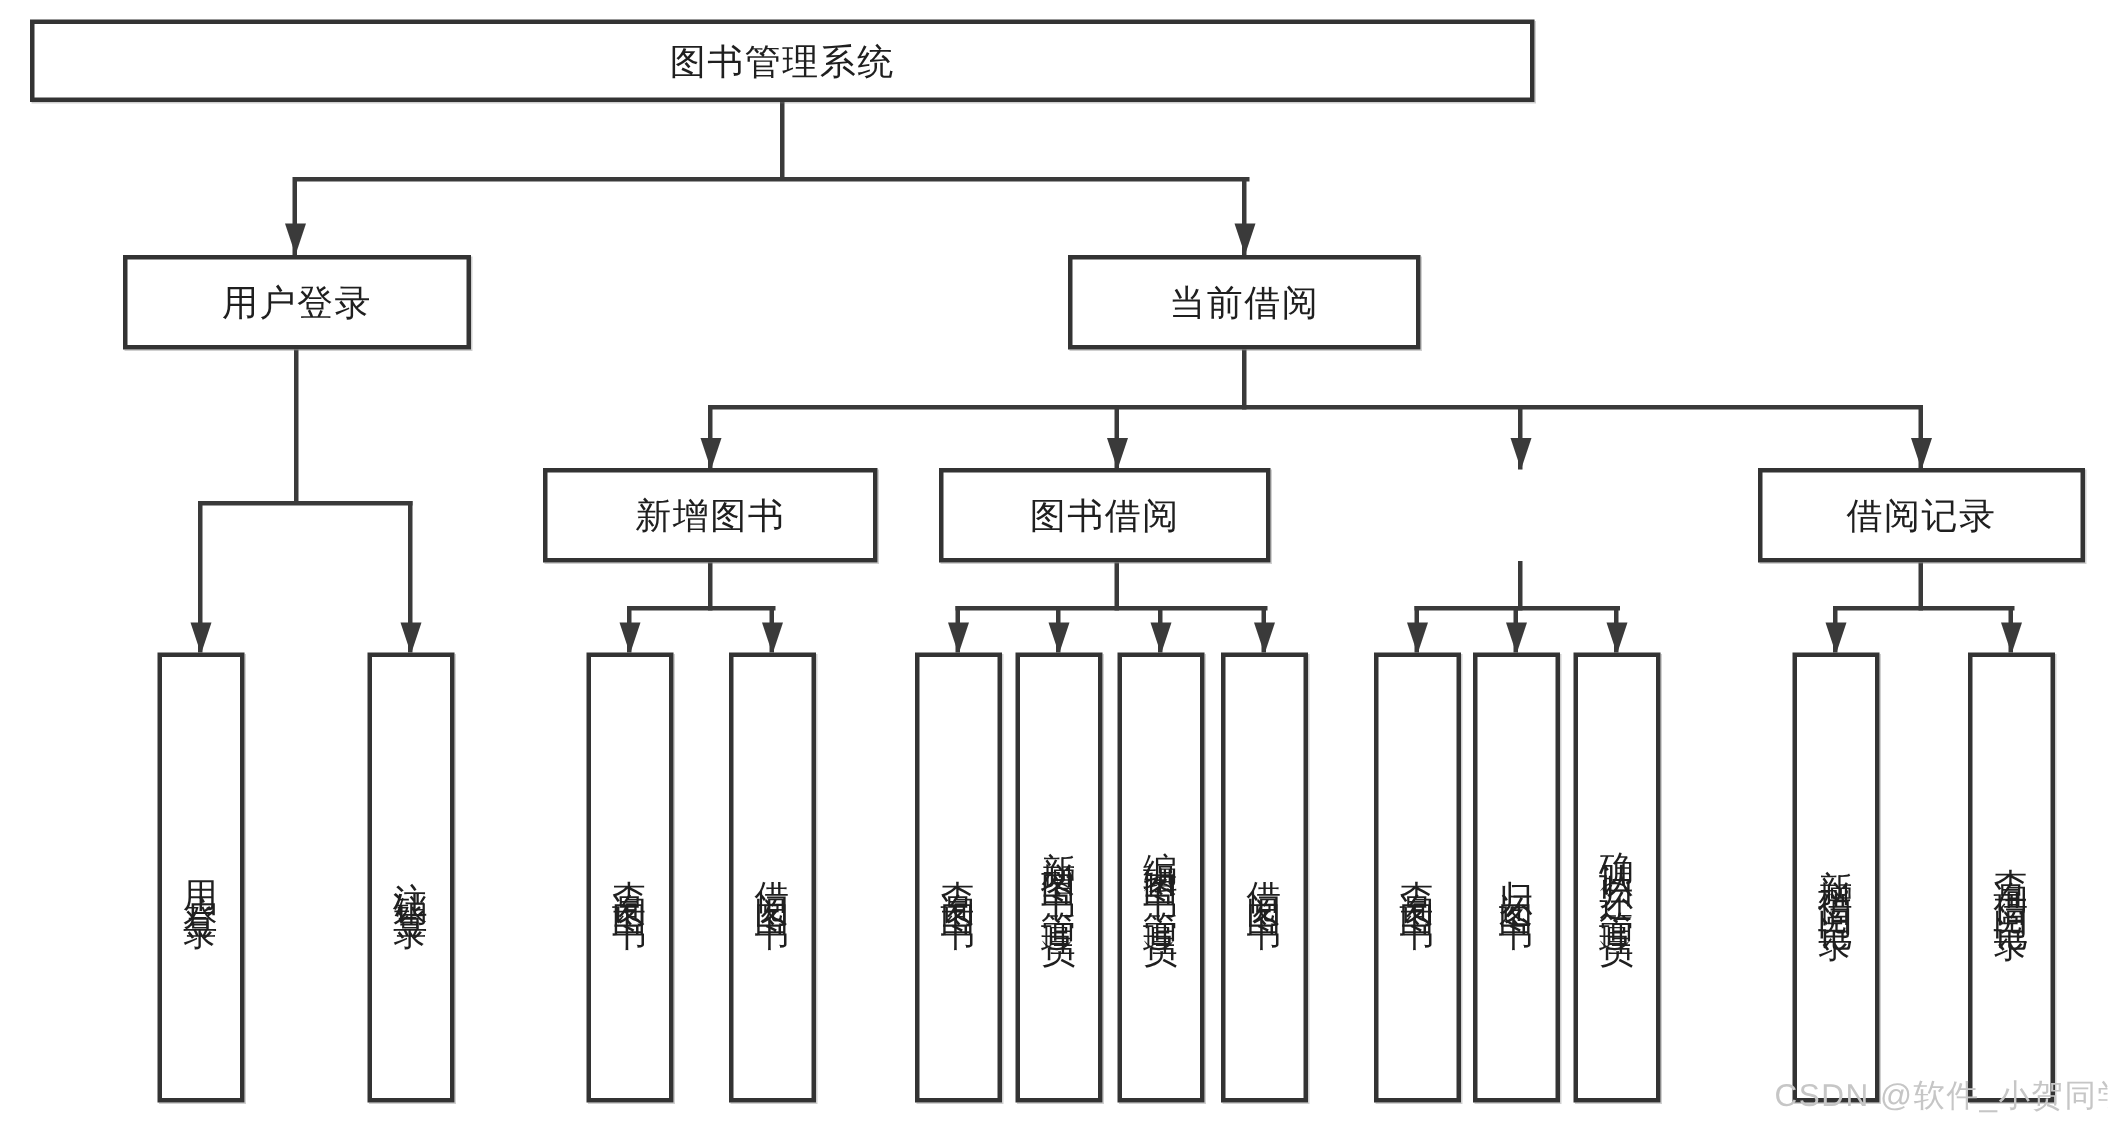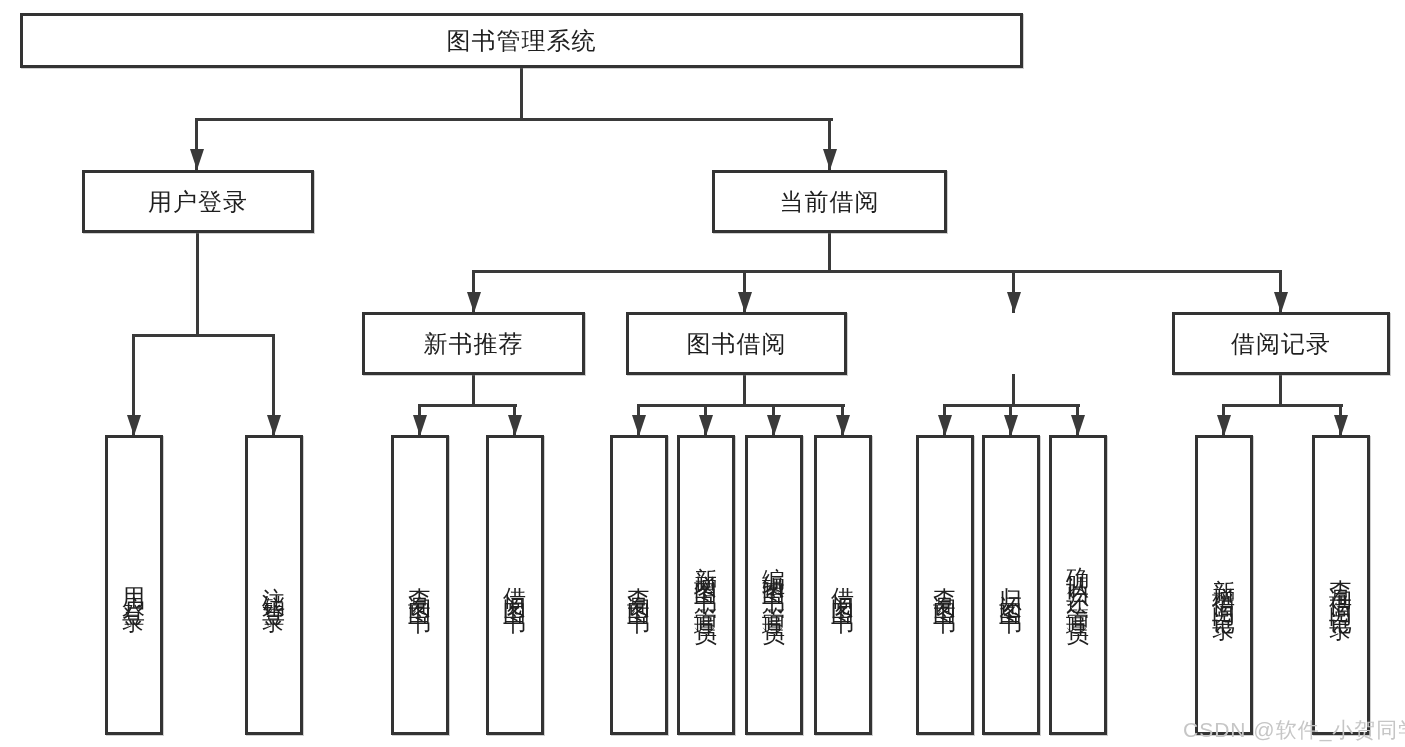--- a/index.html
+++ b/index.html
@@ -116,21 +116,21 @@
   </div>
 
   <div class="node" style="left:82px;top:170px;width:232px;height:63px">
     <span>用户登录</span>
   </div>
   <div class="node" style="left:712px;top:170px;width:235px;height:63px">
     <span>当前借阅</span>
   </div>
 
   <div class="node" style="left:362px;top:312px;width:223px;height:63px">
-    <span>新书推荐</span>
+    <span>新增图书</span>
   </div>
   <div class="node" style="left:626px;top:312px;width:221px;height:63px">
     <span>图书借阅</span>
   </div>
   <div class="node" style="left:1172px;top:312px;width:218px;height:63px">
     <span>借阅记录</span>
   </div>
 
   <div class="vnode" style="left:105px">
     <span>用户登录</span>

